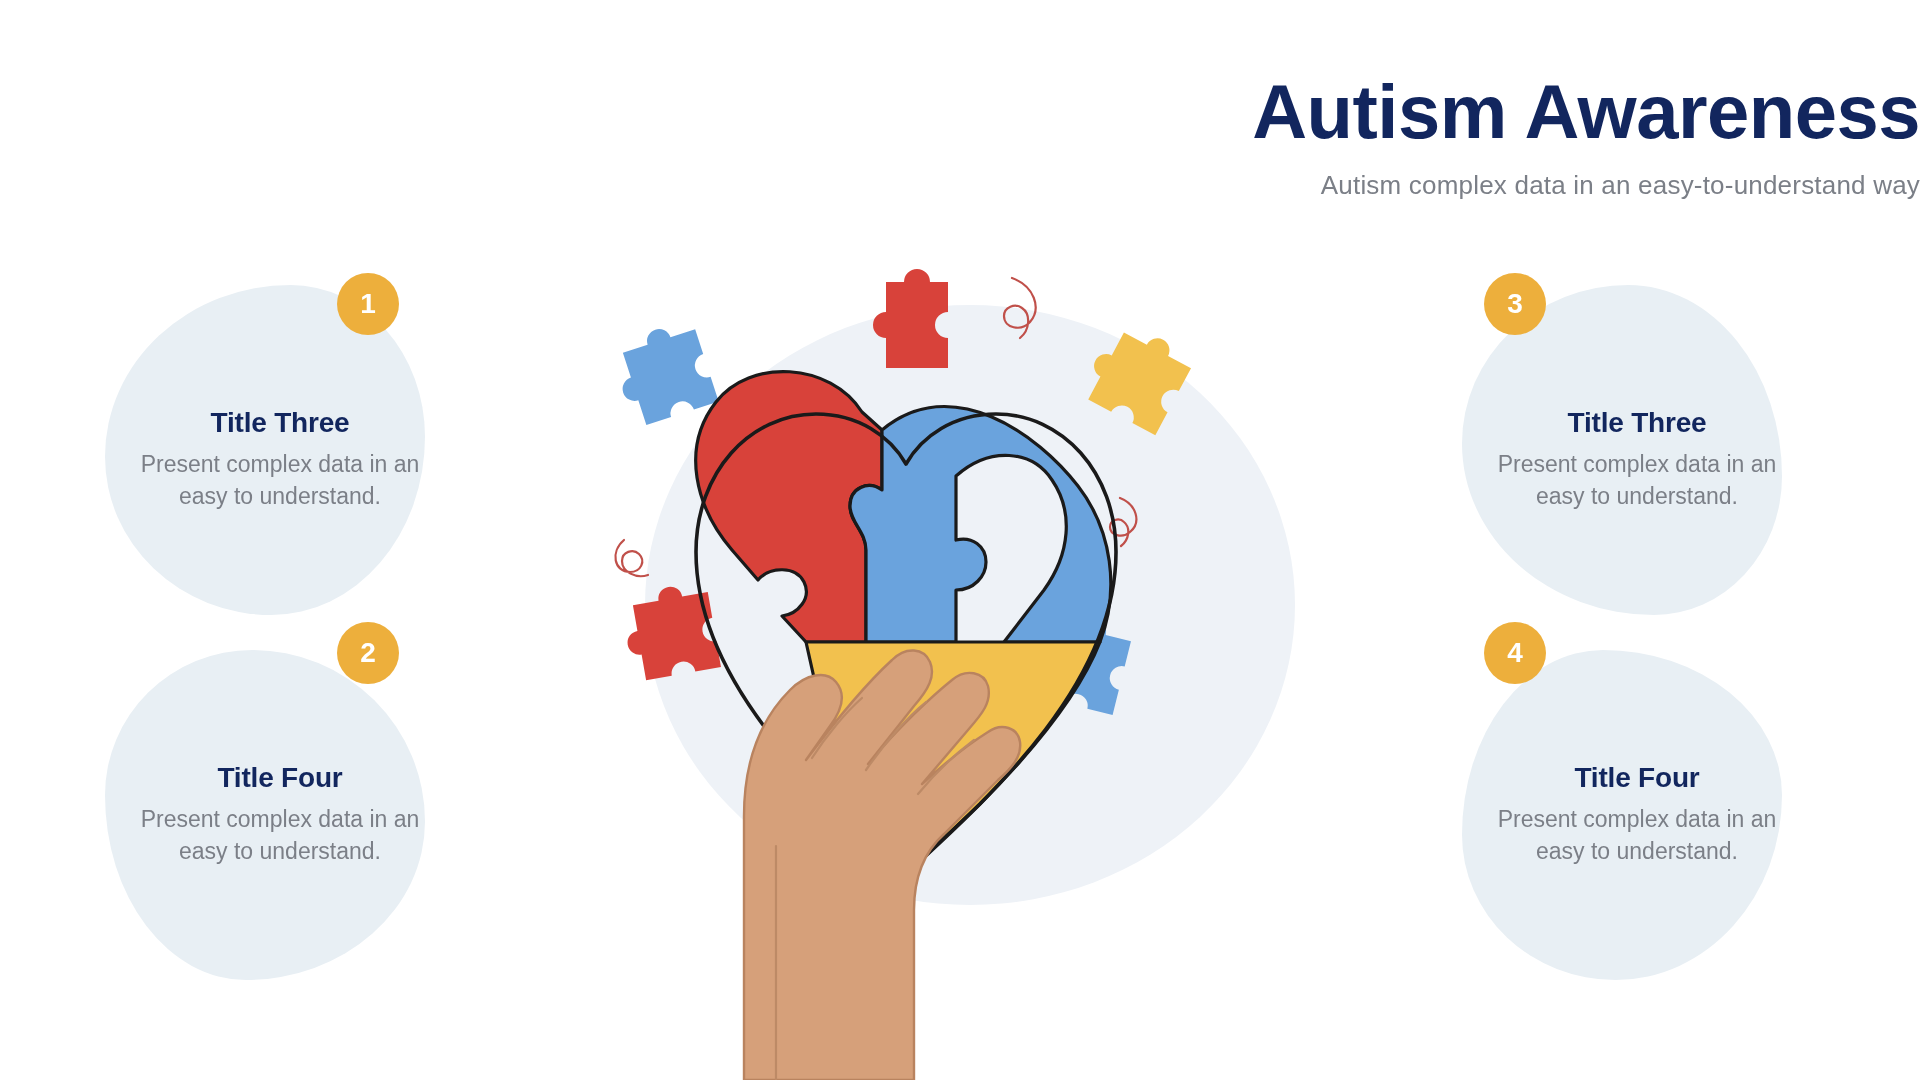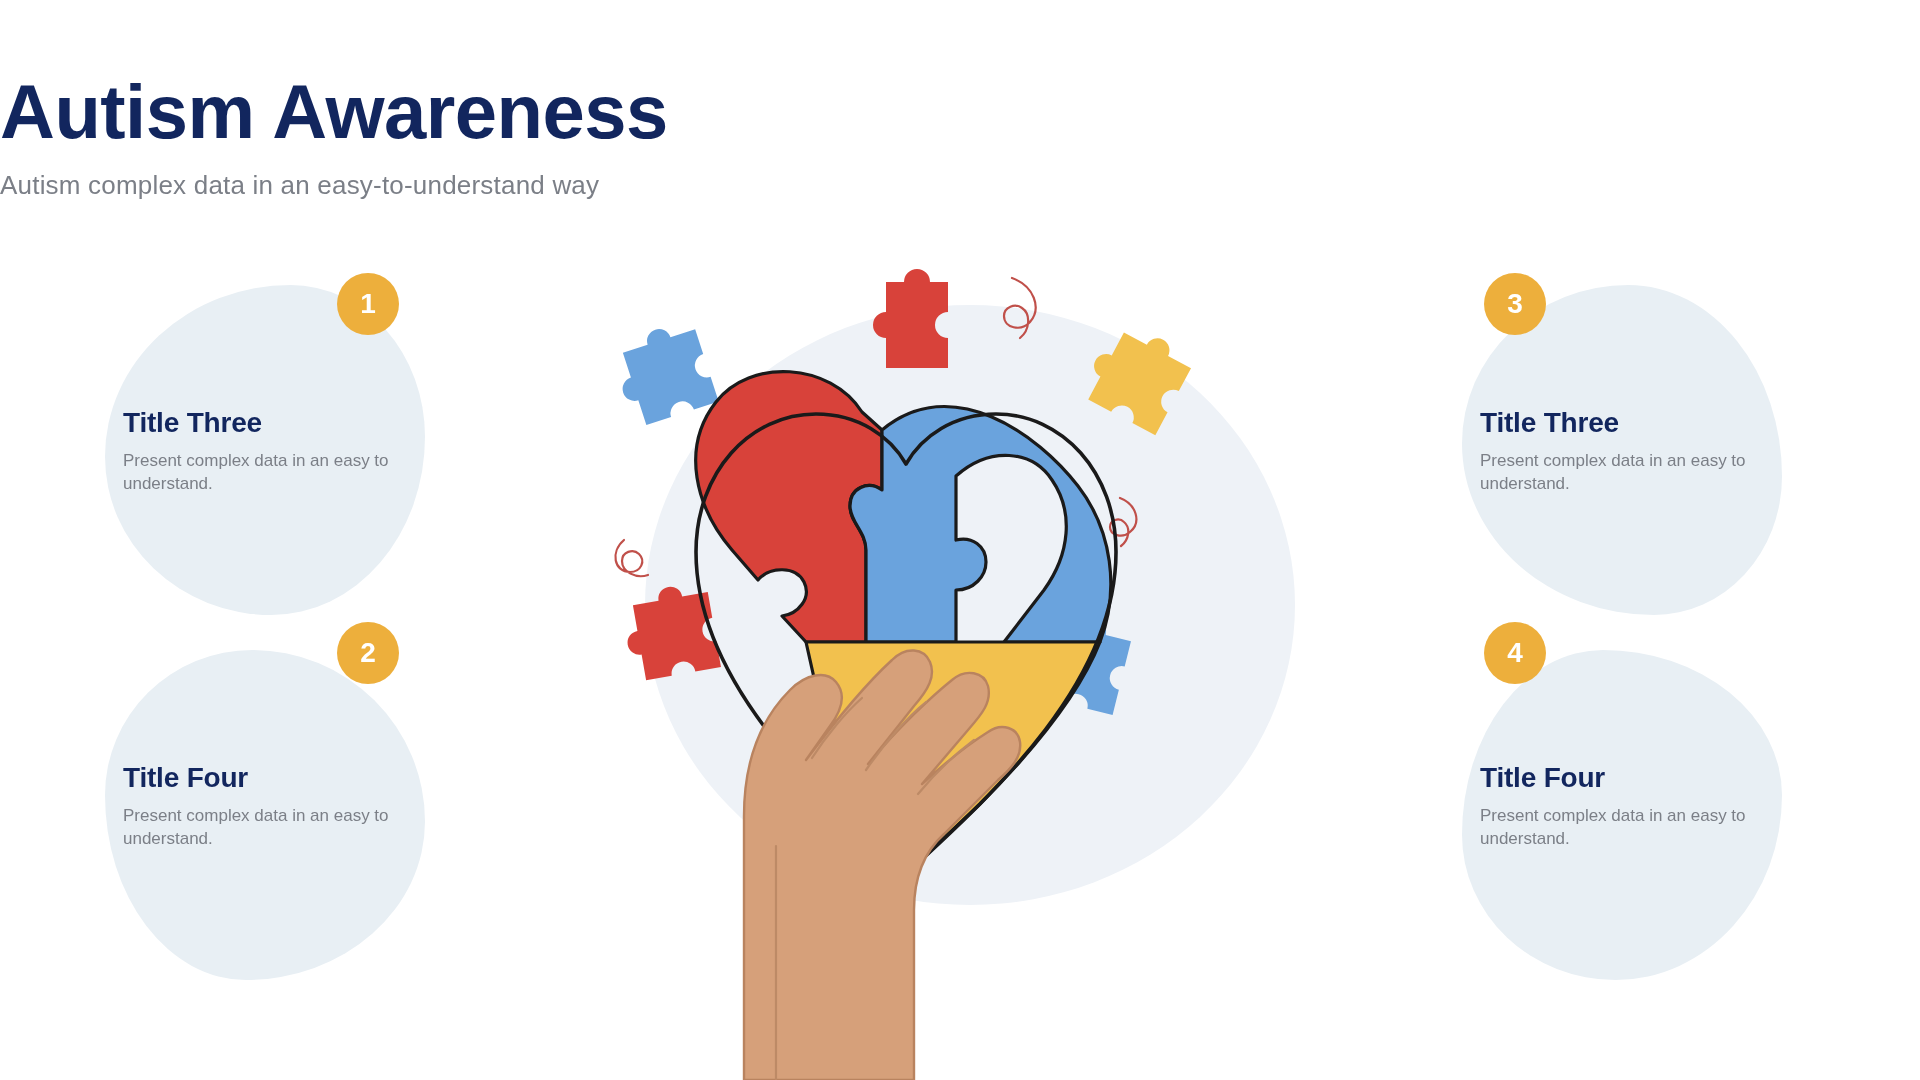--- a/index.html
+++ b/index.html
@@ -18,21 +18,21 @@
     height: 1080px;
     background: #ffffff;
   }
 
   
   .header {
     position: absolute;
     top: 72px;
     left: 0;
     width: 1920px;
-    text-align: left;
+    text-align: right;
   }
   .slide-title {
     font-size: 76px;
     font-weight: 700;
     color: #12265e;
     letter-spacing: -0.5px;
     line-height: 1.05;
   }
   .slide-subtitle {
     margin-top: 18px;
@@ -61,33 +61,34 @@
   }
   .blob-c {
     border-radius: 52% 48% 40% 60% / 48% 58% 42% 52%;
   }
   .blob-d {
     border-radius: 44% 56% 52% 48% / 56% 44% 56% 44%;
   }
 
   .card-text {
     position: absolute;
-    left: 0;
+    left: 15px;
     width: 100%;
+    text-align: center;
     padding: 0 18px;
   }
   .card-title {
     font-size: 28px;
     font-weight: 700;
     color: #12265e;
     margin-bottom: 10px;
     letter-spacing: -0.2px;
   }
   .card-body {
-    font-size: 17px;
+    font-size: 23px;
     font-weight: 400;
     color: #7b7f87;
     line-height: 1.38;
   }
 
   .badge {
     position: absolute;
     width: 62px;
     height: 62px;
     border-radius: 50%;

